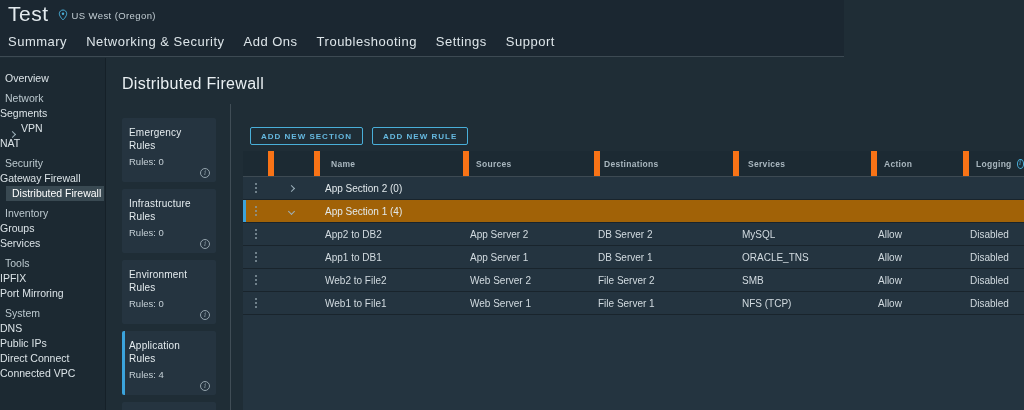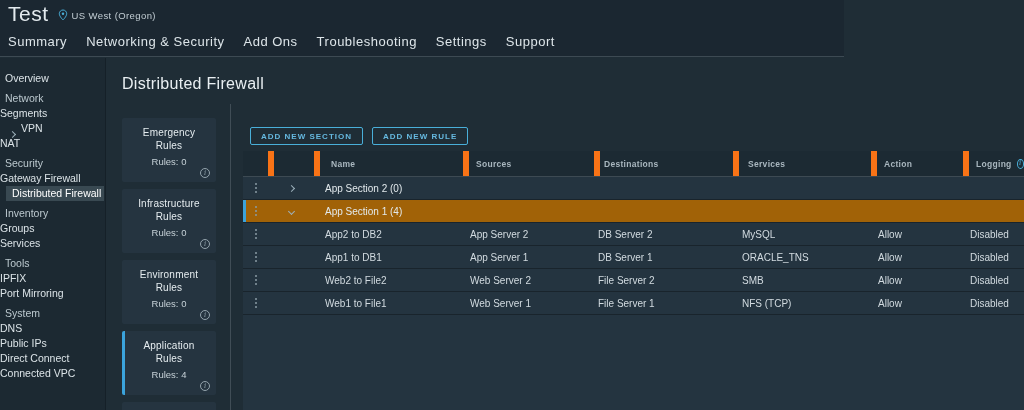--- a/index.html
+++ b/index.html
@@ -40,21 +40,21 @@
 
   
   .main { position:absolute; left:107px; top:58px; right:0; bottom:0; background:#1f2d36; }
   .page-title { position:absolute; left:15px; top:17px; font-size:16px; font-weight:400;
     color:#e9eff2; letter-spacing:0.3px; }
   .vdivider { position:absolute; left:123px; top:46px; bottom:0; width:1px; background:#404d56; }
 
   
   .cards { position:absolute; left:15px; top:60px; width:94px; display:flex; flex-direction:column; gap:7px; }
   .cat-card { position:relative; background:#253440; border-radius:2px; padding:8px 7px 15px 7px;
-    min-height:62px; cursor:pointer;text-align:center; }
+    min-height:62px; cursor:pointer; }
   .cat-card.selected { border-left:3px solid #3ba3dc; padding-left:4px; }
   .cat-card.plain { min-height:25px; padding:7px 6px; }
   .cat-title { font-size:10px; color:#e5ecef; line-height:13px; letter-spacing:0.2px; }
   .cat-rules { font-size:9.5px; color:#c6d1d7; margin-top:4px; }
   .cat-info { position:absolute; right:6px; bottom:4px; color:#93a3ac; }
 
   
   .info-icon { display:inline-flex; width:10px; height:10px; border:1px solid currentColor;
     border-radius:50%; align-items:center; justify-content:center;
     font:italic 7px "DejaVu Serif", serif; line-height:1; cursor:pointer; }

